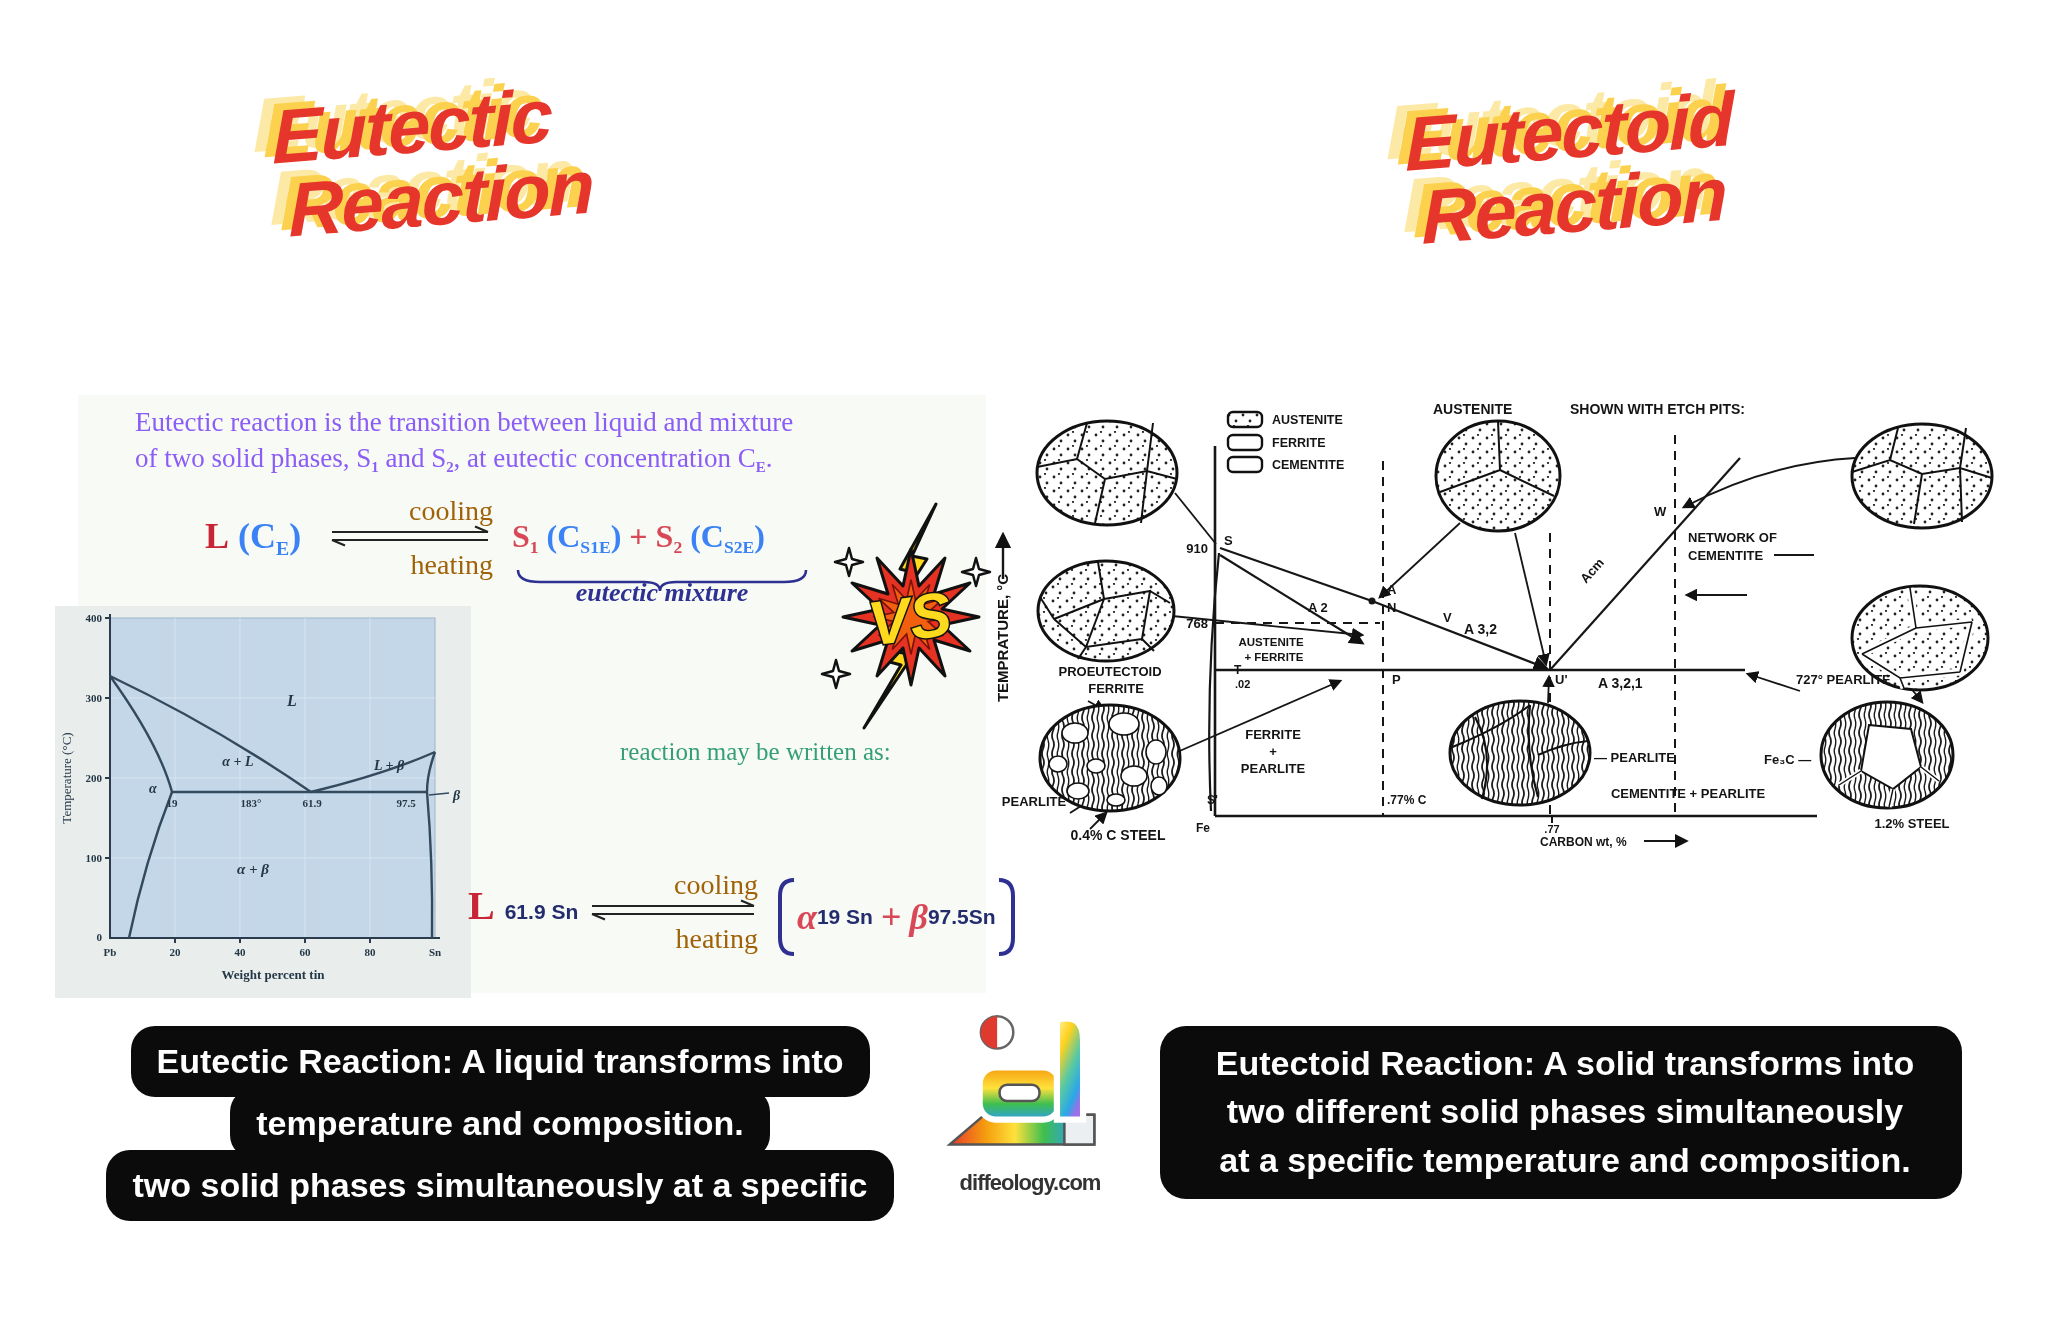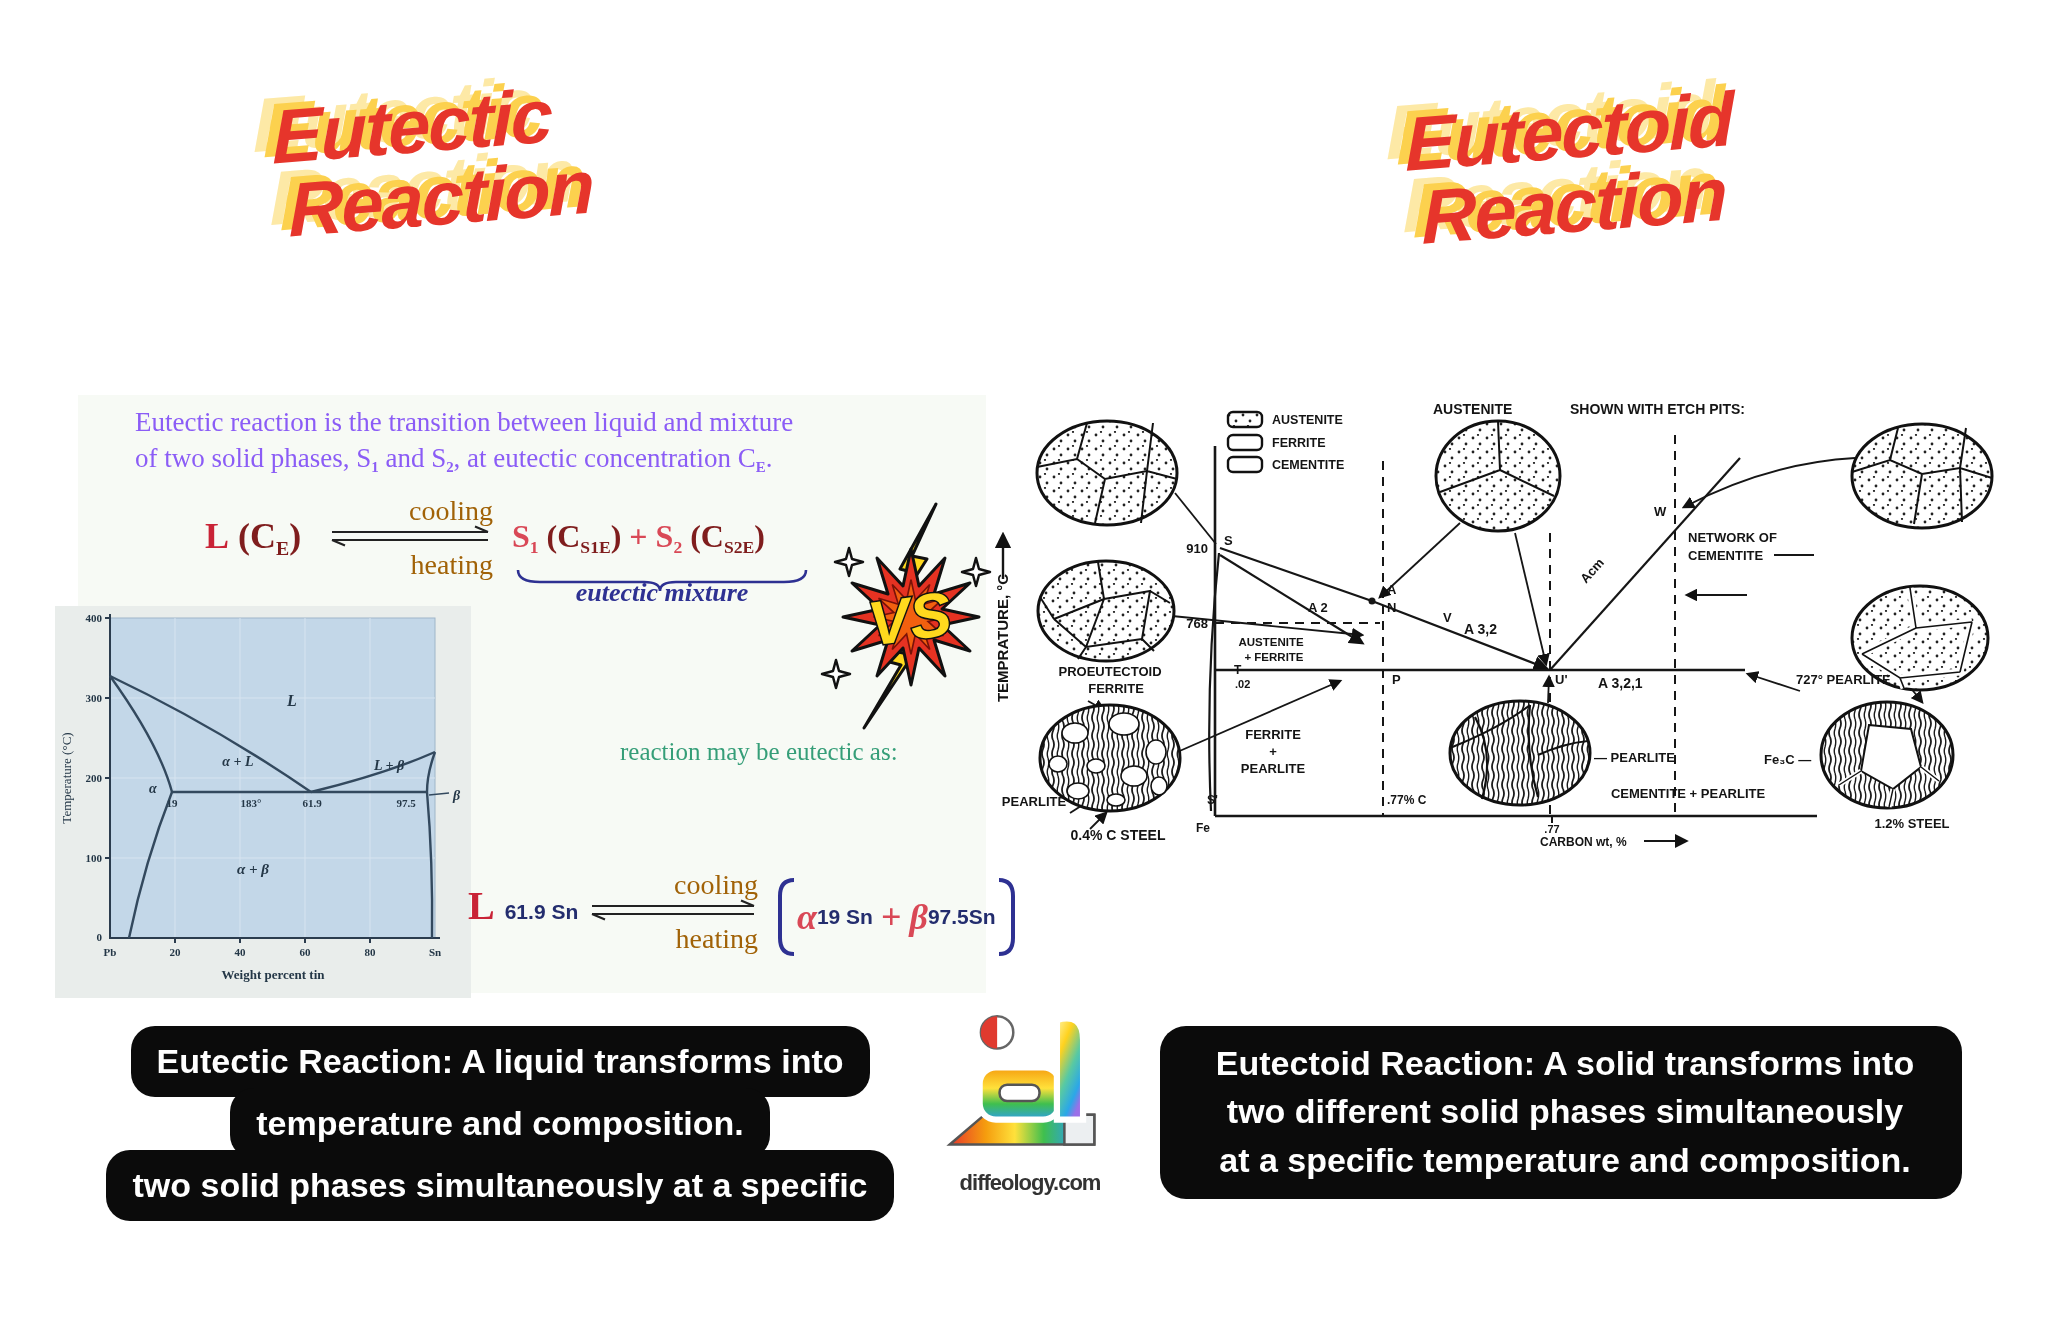--- a/index.html
+++ b/index.html
@@ -14,21 +14,21 @@
     text-shadow:-9px -7px 0 #fcd14e,-19px -13px 0 #fde9a6;white-space:nowrap;}
   .big-title .tl2{margin-left:16px;}
 
   
   .panel-bg{left:78px;top:395px;width:908px;height:598px;background:#f7faf5;}
   .desc{left:135px;top:404px;width:812px;font-family:Liberation Serif, serif;
         font-size:27px;line-height:1.35;color:#8b5cf6;}
   .sub{font-size:.55em;vertical-align:-.35em;font-weight:bold;}
   .red{color:#c92336;font-weight:bold;}
   .red2{color:#d94856;font-weight:bold;}
-  .navy{color:#7f1d1d;font-weight:bold;}
+  .navy{color:#3b82f6;font-weight:bold;}
   .eq{font-family:"Liberation Serif",serif;}
   .eq1-l{left:205px;top:515px;font-size:36px;}
   .eq1-r{left:512px;top:518px;font-size:32px;white-space:nowrap;}
   .rxn{position:absolute;text-align:right;color:#a16207;}
   .rxn1{left:318px;top:497px;width:175px;}
   .rxn2{left:578px;top:871px;width:180px;}
   .rxn .word{font-family:"Liberation Serif",serif;font-size:28px;line-height:1.0;}
   .brace-label{left:512px;top:578px;width:300px;text-align:center;
     font-family:"Liberation Serif",serif;font-style:italic;font-weight:bold;
     font-size:26px;color:#2e3192;}
@@ -137,21 +137,21 @@
       <text x="398" y="194" font-size="14" fill="#243747" font-family="&quot;Liberation Serif&quot;, serif" font-weight="700" font-style="italic">β</text>
       <text x="198" y="268" font-size="15" fill="#243747" font-family="&quot;Liberation Serif&quot;, serif" font-weight="700" font-style="italic" text-anchor="middle">α + β</text>
       <text x="117" y="201" font-size="11" fill="#243747" font-family="&quot;Liberation Serif&quot;, serif" font-weight="700" text-anchor="middle">19</text>
       <text x="196" y="201" font-size="11" fill="#243747" font-family="&quot;Liberation Serif&quot;, serif" font-weight="700" text-anchor="middle">183°</text>
       <text x="257" y="201" font-size="11" fill="#243747" font-family="&quot;Liberation Serif&quot;, serif" font-weight="700" text-anchor="middle">61.9</text>
       <text x="351" y="201" font-size="11" fill="#243747" font-family="&quot;Liberation Serif&quot;, serif" font-weight="700" text-anchor="middle">97.5</text>
     </g>
 </svg>
 
 <div class="abs note">
-  <div>reaction may be eutectic as:</div>
+  <div>reaction may be written as:</div>
 </div>
 
 <div class="abs eq eq2-l"><span class="red">L</span> <span class="lsub" style="font-weight:bold;">61.9 Sn</span></div>
 
 <div class="rxn rxn2">
   <div class="word">cooling</div>
   <svg width="170" height="22" viewBox="0 0 170 22">
     <path d="M4,7 H166 M153,1.5 L166,7" stroke="#222" stroke-width="2.2" fill="none"></path>
     <path d="M4,15 H166 M17,20.5 L4,15" stroke="#222" stroke-width="2.2" fill="none"></path>
   </svg>

